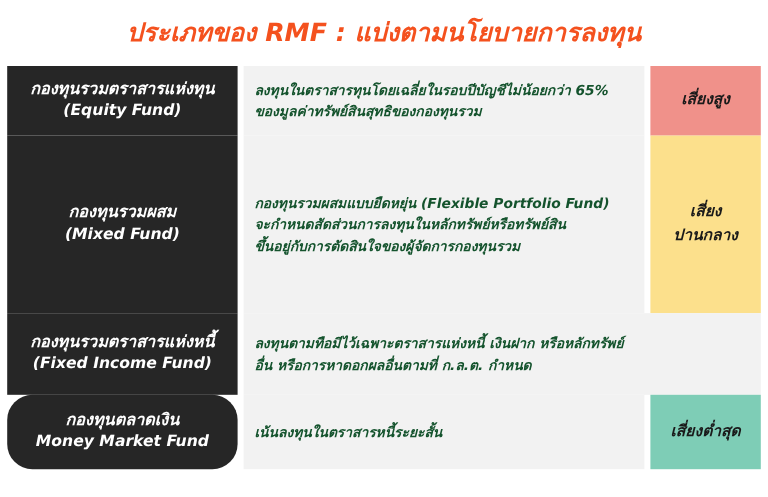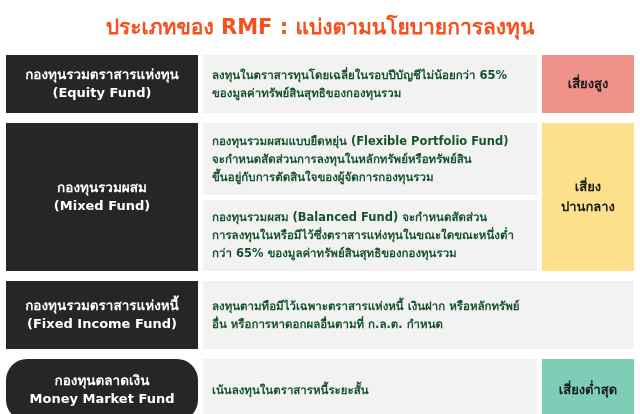--- a/index.html
+++ b/index.html
@@ -13,20 +13,21 @@
     background: #ffffff;
     font-family: "DejaVu Sans", "Liberation Sans", sans-serif;
     overflow: hidden;
   }
 
   .page {
     position: relative;
     width: 640px;
     height: 388px;
     box-sizing: border-box;
+    font-style: italic;
   }
 
   
   .title-bar {
     height: 55px;
     display: flex;
     align-items: center;
     justify-content: center;
     padding: 0 10px;
     box-sizing: border-box;
@@ -38,21 +39,21 @@
     line-height: 1.1;
     text-align: center;
     white-space: nowrap;
     letter-spacing: 0px;
   }
 
   
   .table {
     display: flex;
     flex-direction: column;
-    gap: 10px;
+    gap: 0;
     padding: 0 6px 6px 6px;
     box-sizing: border-box;
     height: 359px;
   }
 
   .row {
     display: flex;
     gap: 5px;
     flex: 0 0 auto;
   }
@@ -164,25 +165,20 @@
       <div class="name-cell" style="background: rgb(38, 38, 38); color: rgb(255, 255, 255);">
         <div class="name-th">กองทุนรวมผสม</div>
         <div class="name-en">(Mixed Fund)</div>
       </div>
       <div class="desc-col">
         <div class="desc-cell" style="background: rgb(242, 242, 242);">
           <div class="desc-line">กองทุนรวมผสมแบบยืดหยุ่น (Flexible Portfolio Fund)</div>
           <div class="desc-line">จะกำหนดสัดส่วนการลงทุนในหลักทรัพย์หรือทรัพย์สิน</div>
           <div class="desc-line">ขึ้นอยู่กับการตัดสินใจของผู้จัดการกองทุนรวม</div>
         </div>
-        <div class="desc-cell" style="background: rgb(242, 242, 242);">
-          <div class="desc-line">กองทุนรวมผสม (Balanced Fund) จะกำหนดสัดส่วน</div>
-          <div class="desc-line">การลงทุนในหรือมีไว้ซึ่งตราสารแห่งทุนในขณะใดขณะหนึ่งต่ำ</div>
-          <div class="desc-line">กว่า 65% ของมูลค่าทรัพย์สินสุทธิของกองทุนรวม</div>
-        </div>
       </div>
       <div class="risk-cell" style="background:#fce08c">
         <div class="risk-line">เสี่ยง</div>
         <div class="risk-line">ปานกลาง</div>
       </div>
     </div>
 
     <div class="row r-fixed">
       <div class="name-cell" style="background: rgb(38, 38, 38); color: rgb(255, 255, 255); text-align: center;">
         <div class="name-th">กองทุนรวมตราสารแห่งหนี้</div>

